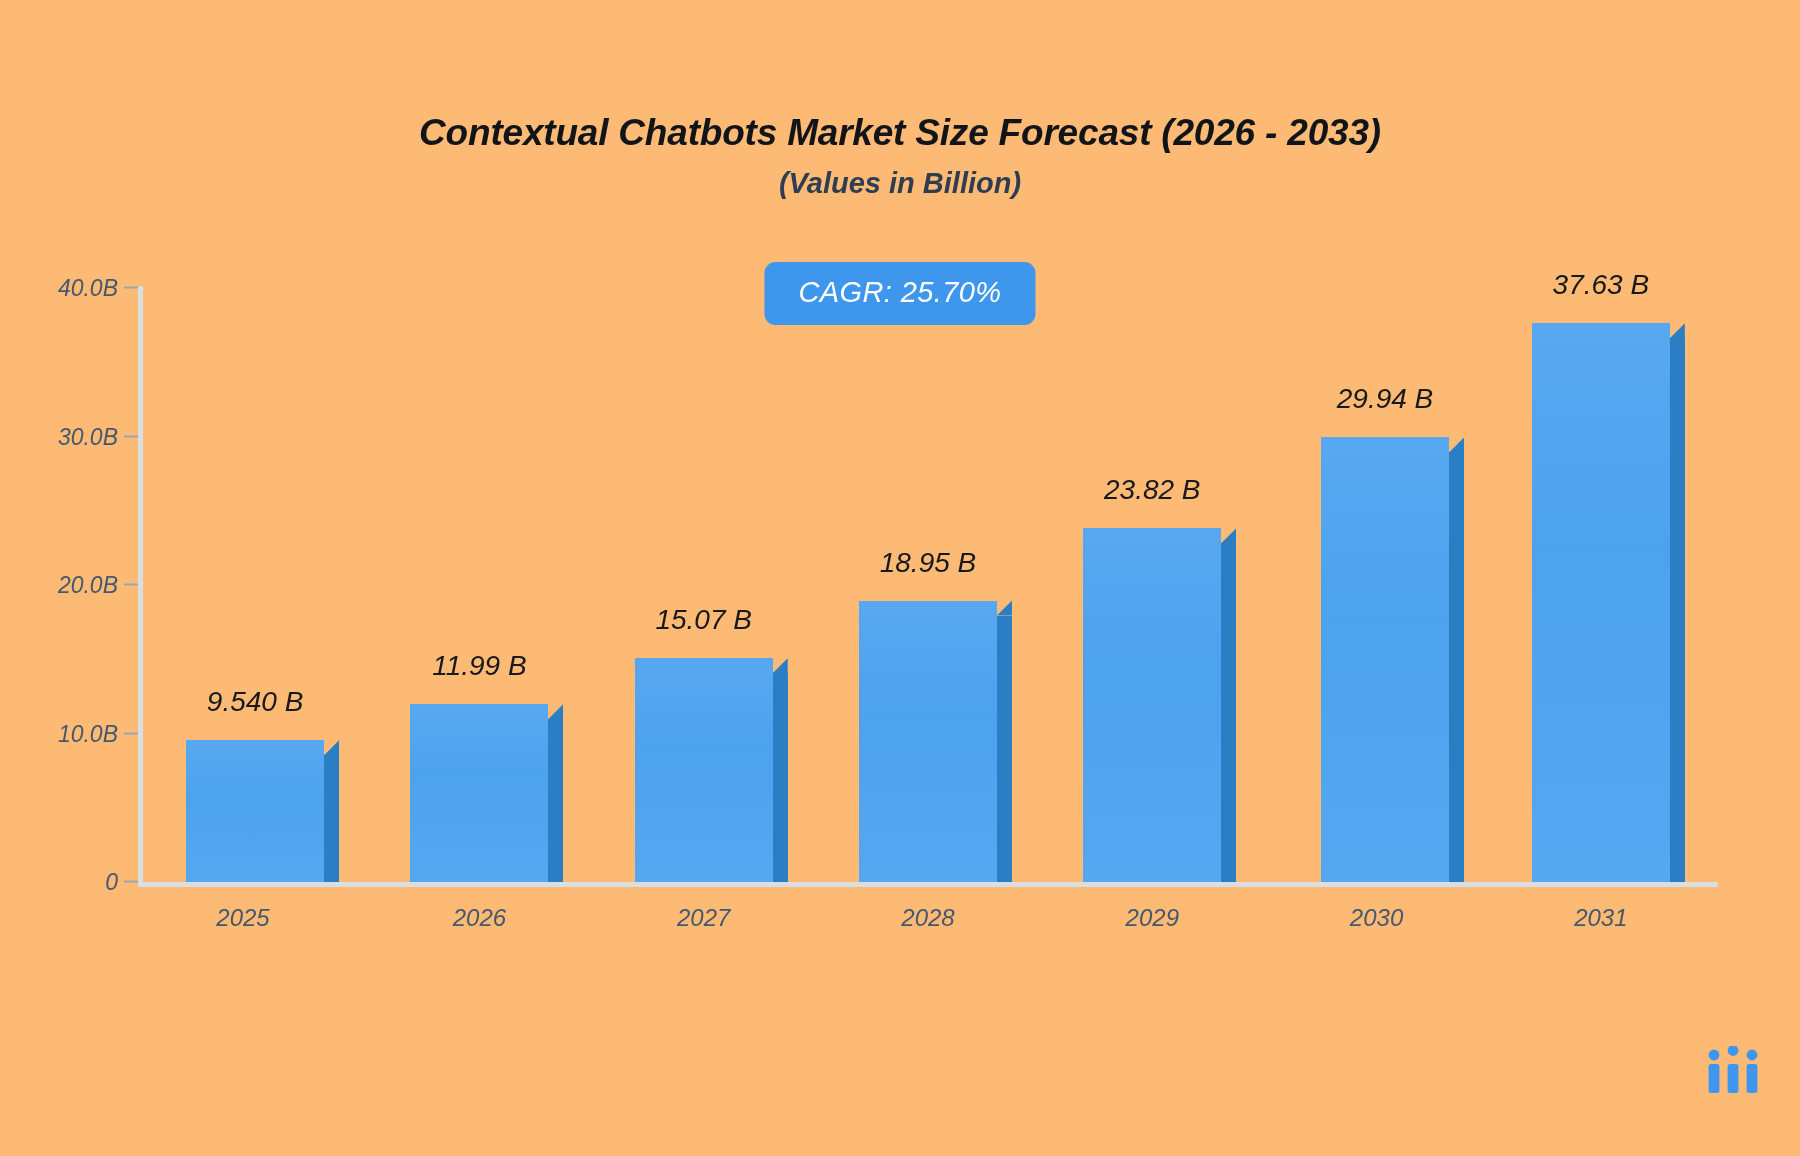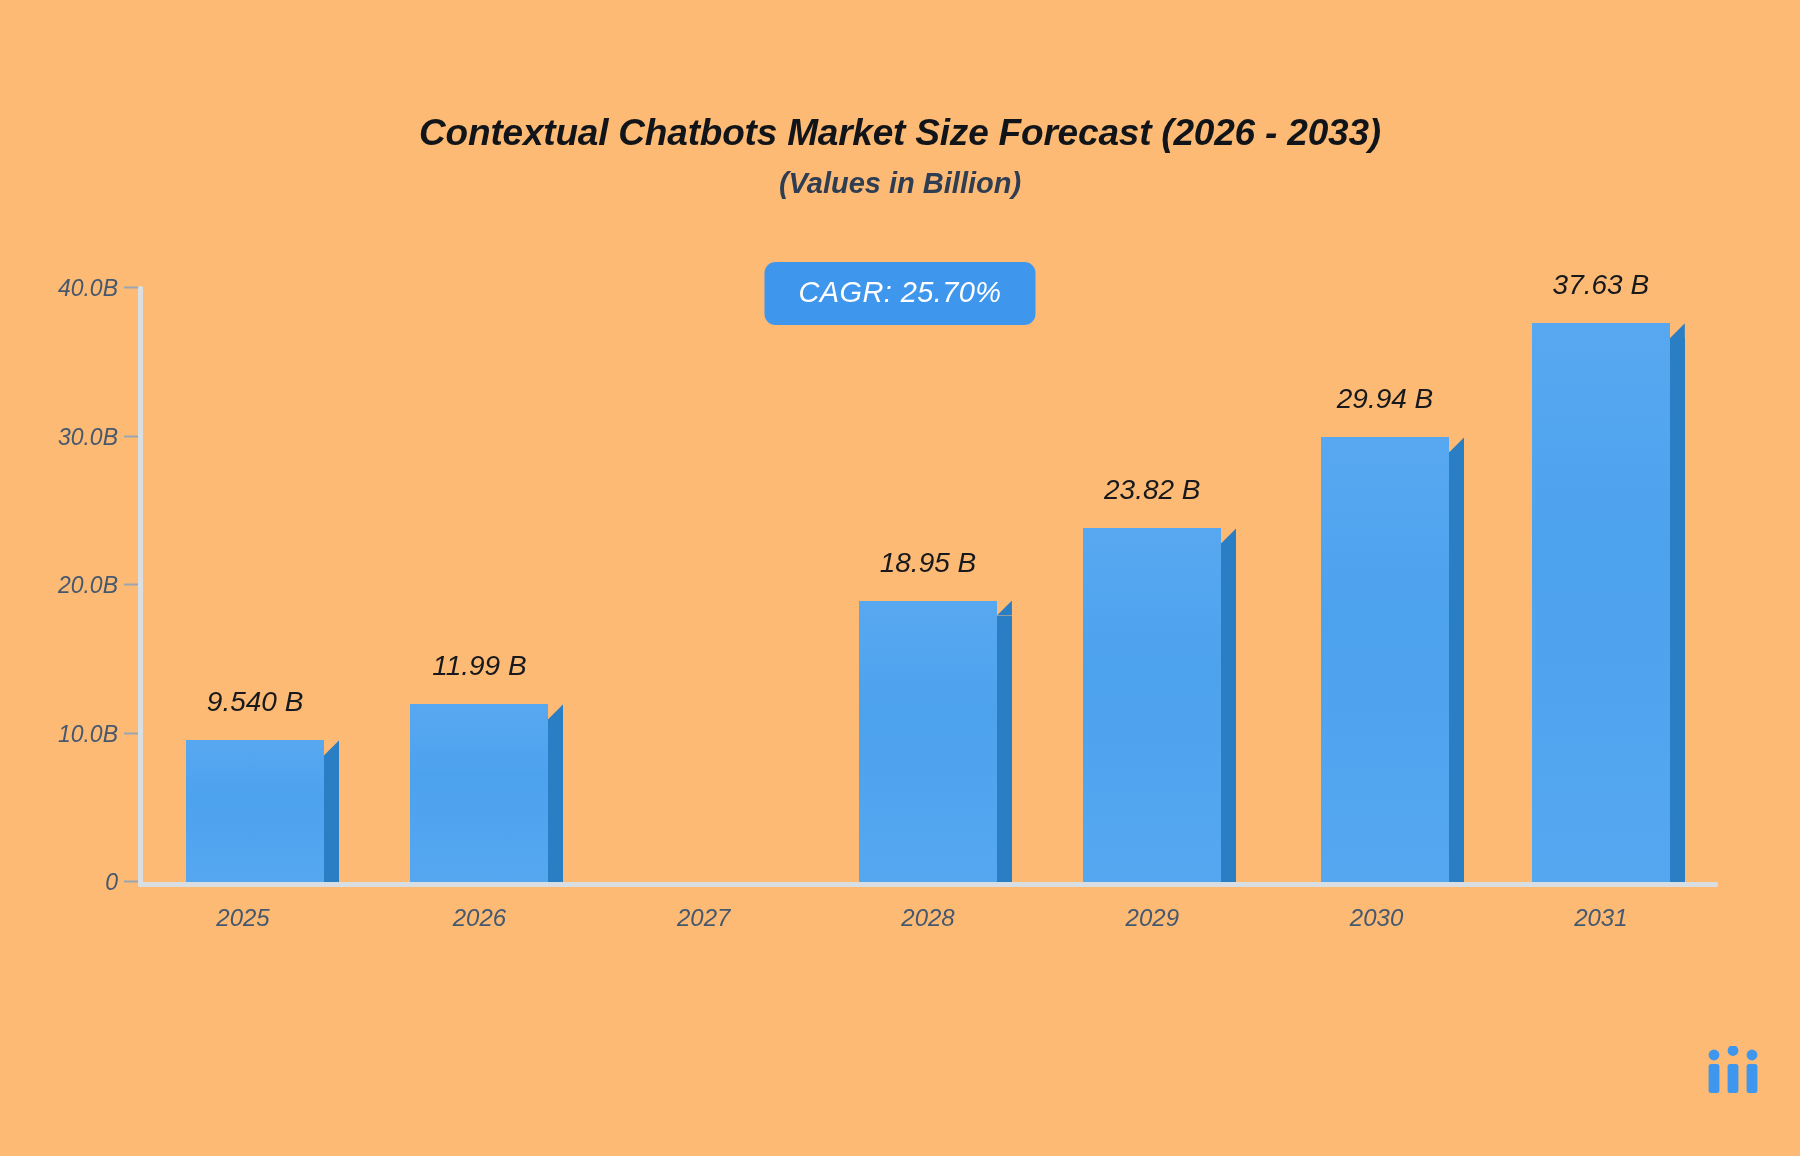--- a/index.html
+++ b/index.html
@@ -210,20 +210,28 @@
         <div class="bar-label" style="bottom: 163.669px;">9.540 B</div>
       </div>
       <div class="bar-slot" style="left: 267.461px; width: 137.936px;">
         <div class="bar3d" style="height: 178.052px;">
           <div class="bar-front" style="height: 178.052px;"></div>
           <div class="bar-side" style="height: 163.052px;"></div>
           <div class="bar-top" style="bottom: 163.052px;"></div>
         </div>
         <div class="bar-label" style="bottom: 200.052px;">11.99 B</div>
       </div>
+      <div class="bar-slot" style="left: 491.746px; width: 137.936px;">
+        <div class="bar3d" style="height: 223.79px;">
+          <div class="bar-front" style="height: 223.79px;"></div>
+          <div class="bar-side" style="height: 208.79px;"></div>
+          <div class="bar-top" style="bottom: 208.79px;"></div>
+        </div>
+        <div class="bar-label" style="bottom: 245.79px;">15.07 B</div>
+      </div>
       <div class="bar-slot" style="left: 716.032px; width: 137.936px;">
         <div class="bar3d" style="height: 281.408px;">
           <div class="bar-front" style="height: 281.408px;"></div>
           <div class="bar-side" style="height: 266.408px;"></div>
           <div class="bar-top" style="bottom: 266.408px;"></div>
         </div>
         <div class="bar-label" style="bottom: 303.408px;">18.95 B</div>
       </div>
       <div class="bar-slot" style="left: 940.318px; width: 137.936px;">
         <div class="bar3d" style="height: 353.727px;">

